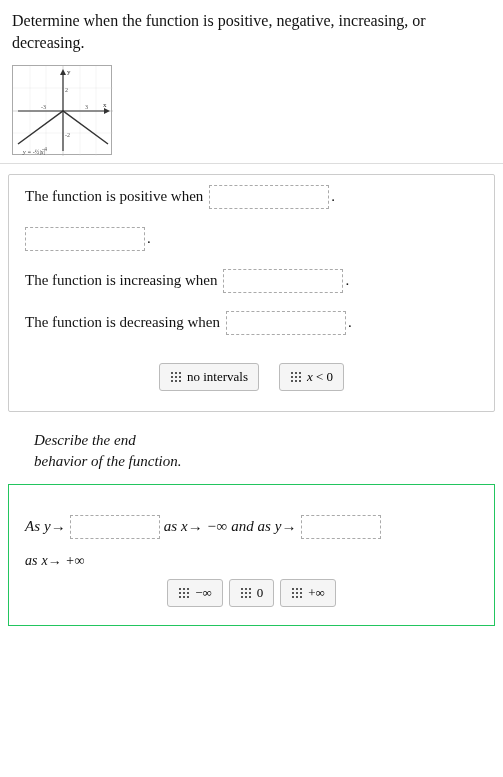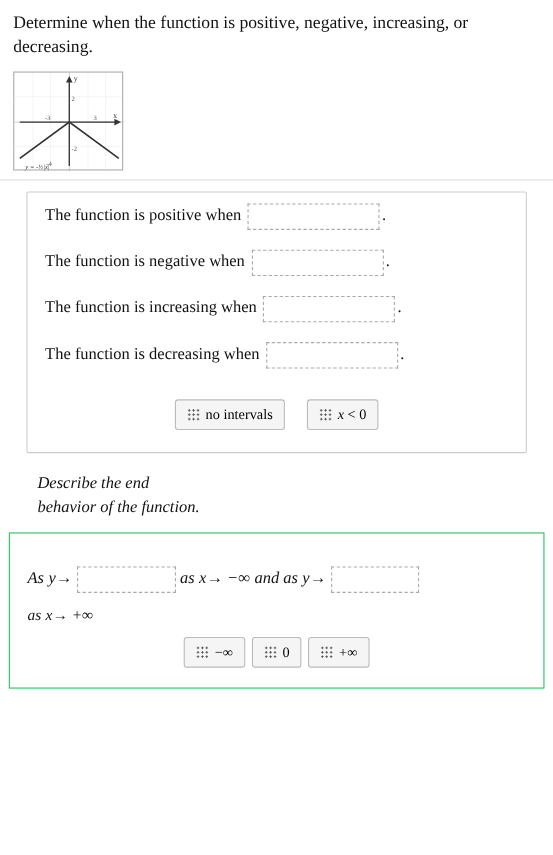--- a/index.html
+++ b/index.html
@@ -26,21 +26,21 @@
       margin-top: 10px;
       width: 100px;
       height: 90px;
       border: 1px solid #aaa;
       position: relative;
       background: #fff;
     }
 
     .middle-section {
       border: 1px solid #ccc;
-      margin: 10px 24px;
+      margin: 10px 8px;
       padding: 10px 16px 20px 16px;
       border-radius: 2px;
     }
 
     .answer-row {
       display: flex;
       align-items: center;
       margin-bottom: 18px;
       flex-wrap: wrap;
     }
@@ -207,21 +207,20 @@
   </div>
 </div>
 
 <div class="middle-section">
   <div class="answer-row">
     <span class="answer-label">The function is positive when</span>
     <span class="answer-input"></span>
     <span class="answer-period">.</span>
   </div>
   <div class="answer-row">
-    <span class="answer-label">The function is negative when</span>
     <span class="answer-input"></span>
     <span class="answer-period">.</span>
   </div>
   <div class="answer-row">
     <span class="answer-label">The function is increasing when</span>
     <span class="answer-input"></span>
     <span class="answer-period">.</span>
   </div>
   <div class="answer-row">
     <span class="answer-label">The function is decreasing when</span>

